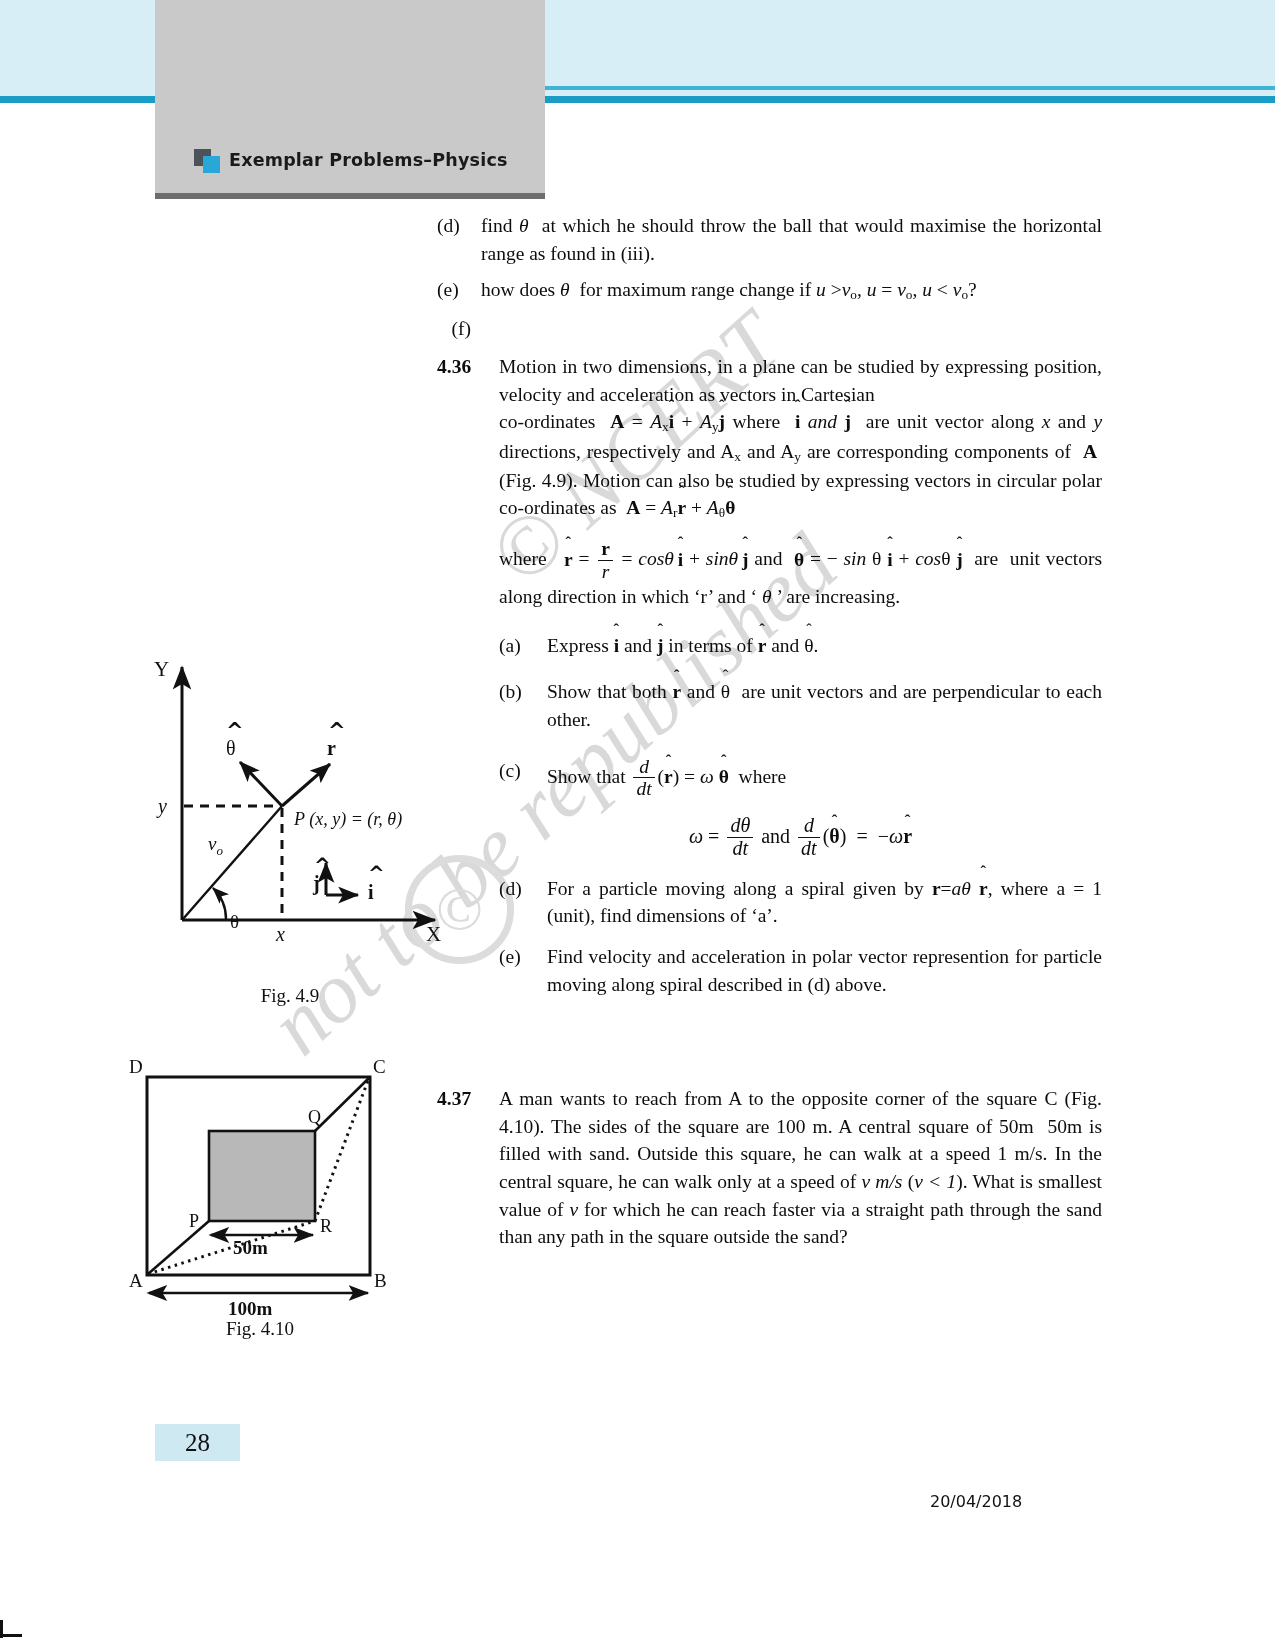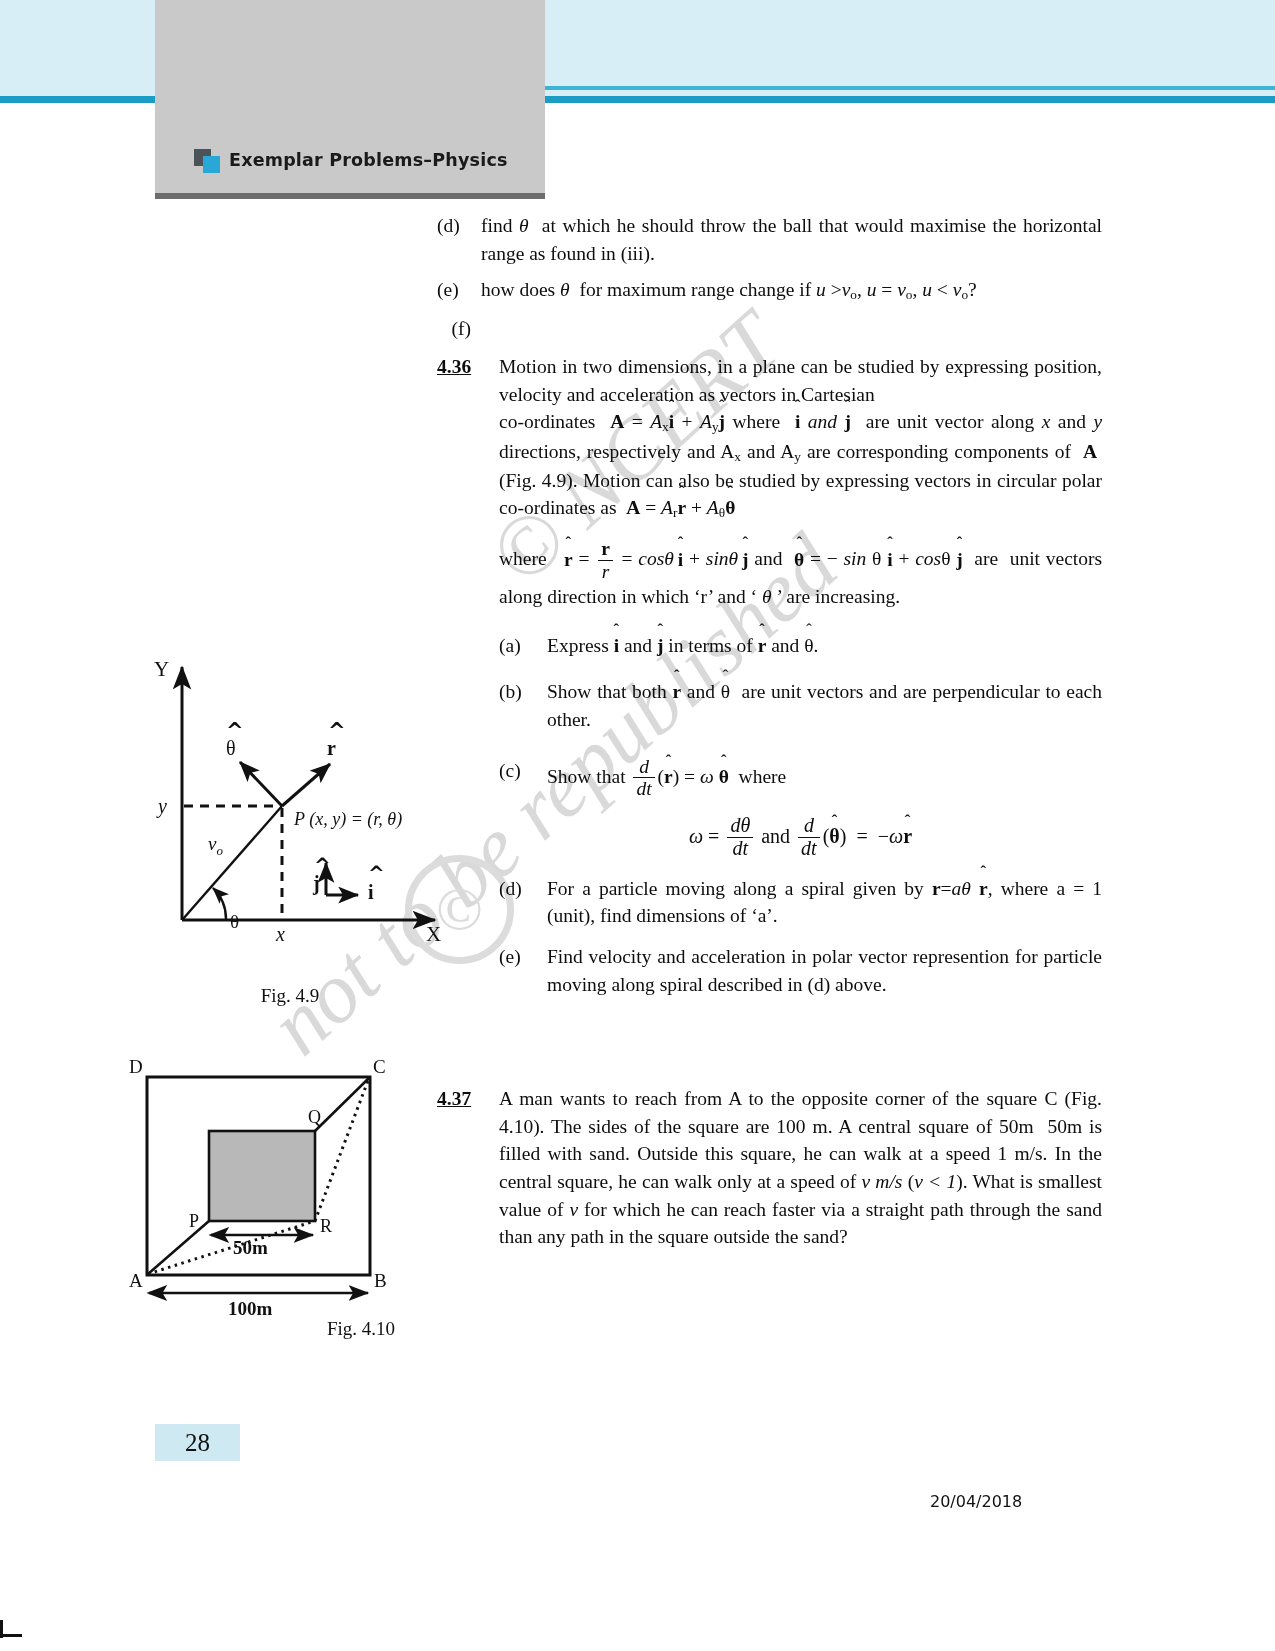--- a/index.html
+++ b/index.html
@@ -75,21 +75,21 @@
     position:absolute; left:437px; width:665px;
     font-size:19.5px; line-height:1.42; color:#0d0d0d;
   }
 
   .li { position:relative; padding-left:44px; margin-bottom:9px; text-align:justify; }
   .li > .mk { position:absolute; left:0; top:0; width:40px; text-align:left; }
 
   .prob { position:relative; padding-left:62px; text-align:justify; }
   .prob > .num {
     position:absolute; left:0; top:0; width:56px;
-    font-weight:bold; font-size:19.5px; text-align:left;text-decoration:underline;
+    font-weight:bold; font-size:19.5px; text-align:left;
   }
 
   .sublist { margin-top:12px; padding-left:62px; }
   .sublist .li { padding-left:48px; }
 
   em.v { font-style:italic; }
   .bf { font-weight:bold; }
   sub.s { font-size:0.68em; vertical-align:-0.25em; }
   sup.s { font-size:0.68em; vertical-align:0.45em; }
 
@@ -115,21 +115,21 @@
   .fig49 { position:absolute; left:130px; top:645px; width:320px; height:300px; }
   .fig49cap {
     position:absolute; left:130px; top:985px; width:320px;
     text-align:center; font-size:19px; color:#111;
   }
 
   
   .fig410 { position:absolute; left:125px; top:1055px; width:270px; height:265px; }
   .fig410cap {
     position:absolute; left:125px; top:1318px; width:270px;
-    text-align:right; font-size:19px; color:#111;
+    text-align:center; font-size:19px; color:#111;
   }
 
   
   .pageno {
     position:absolute; left:155px; top:1424px; width:85px; height:37px;
     background:#cfe9f2; color:#111; font-size:25px;
     display:flex; align-items:center; justify-content:center;
   }
   .footdate {
     position:absolute; left:930px; top:1492px;

